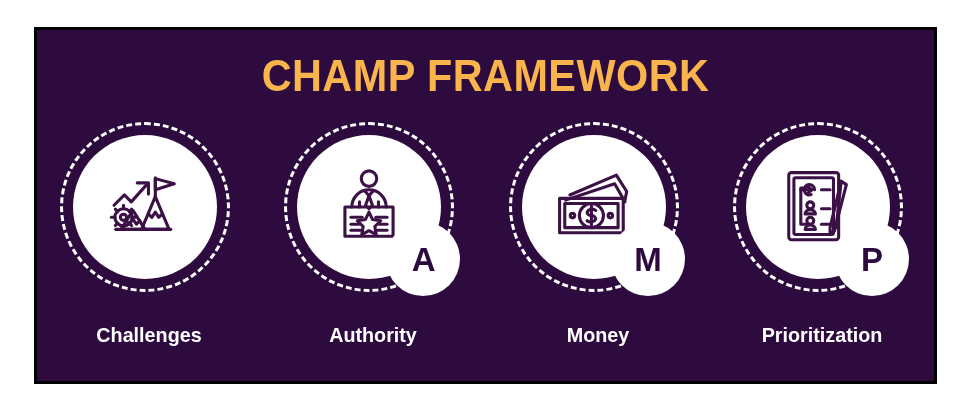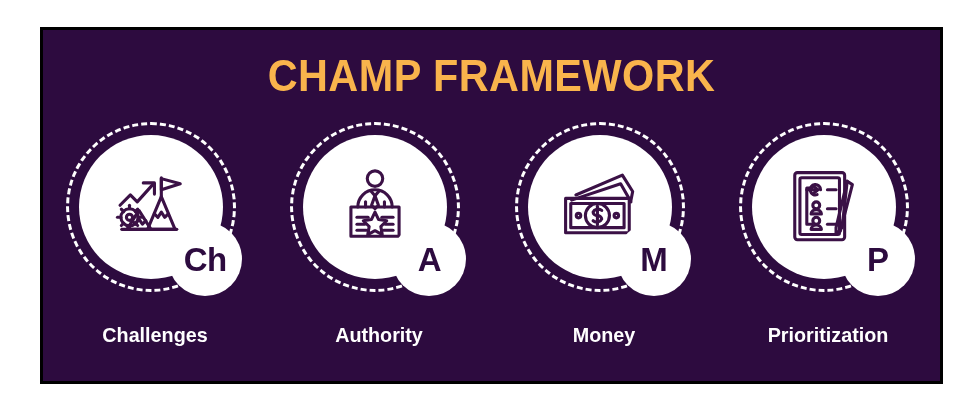--- a/index.html
+++ b/index.html
@@ -10,21 +10,21 @@
   }
   body {
     width: 974px;
     height: 407px;
     overflow: hidden;
     font-family: "Liberation Sans", sans-serif;
   }
 
   #infographic {
     position: absolute;
-    left: 40px;
+    left: 34px;
     top: 27px;
     width: 903px;
     height: 357px;
     background: #2d0b3f;
     border: 3px solid #000000;
     box-sizing: border-box;
   }
 
   
   .title {
@@ -172,21 +172,20 @@
               <line x1="25" y1="72" x2="25" y2="76"></line>
               <line x1="11" y1="62" x2="15" y2="62"></line>
               <line x1="35" y1="62" x2="39" y2="62"></line>
               <line x1="15.5" y1="52.5" x2="18.3" y2="55.3"></line>
               <line x1="31.7" y1="68.7" x2="34.5" y2="71.5"></line>
               <line x1="34.5" y1="52.5" x2="31.7" y2="55.3"></line>
               <line x1="18.3" y1="68.7" x2="15.5" y2="71.5"></line>
             </g>
           </svg>
         </div>
-        <div class="badge">Ch</div>
       </div>
       <div class="card-label">Challenges</div>
     </div>
 
     <div class="card">
       <div class="circle-wrap">
         <div class="dashed-ring"></div>
         <div class="solid-circle">
           <svg viewBox="0 0 100 100">
             <g fill="none" stroke="#3b1146" stroke-width="3.6" stroke-linecap="round" stroke-linejoin="round">

